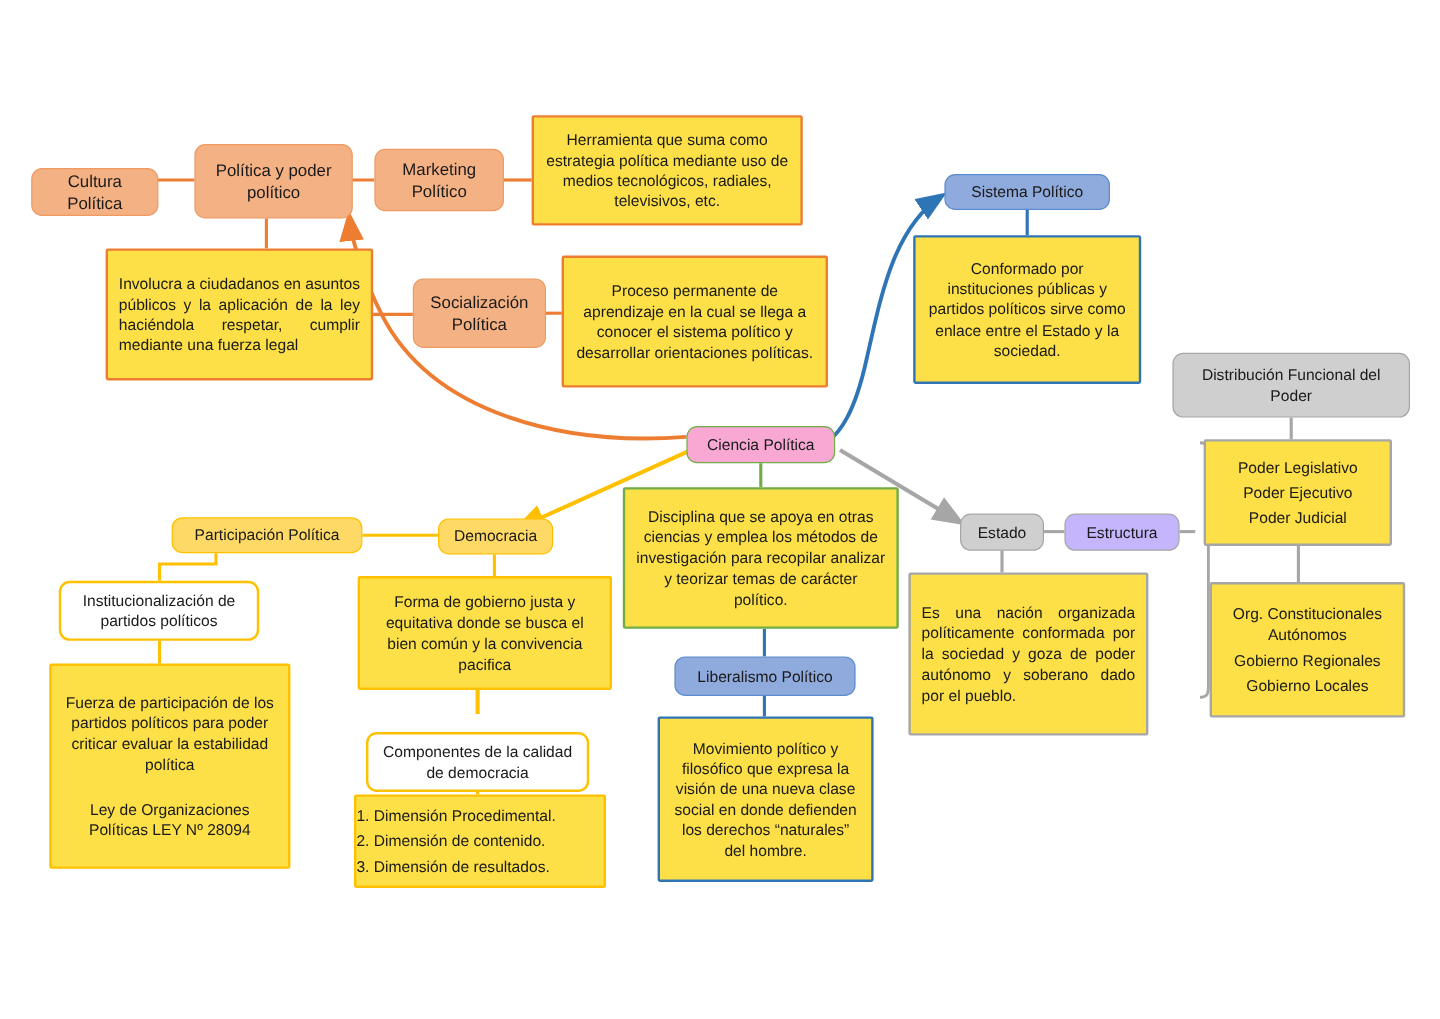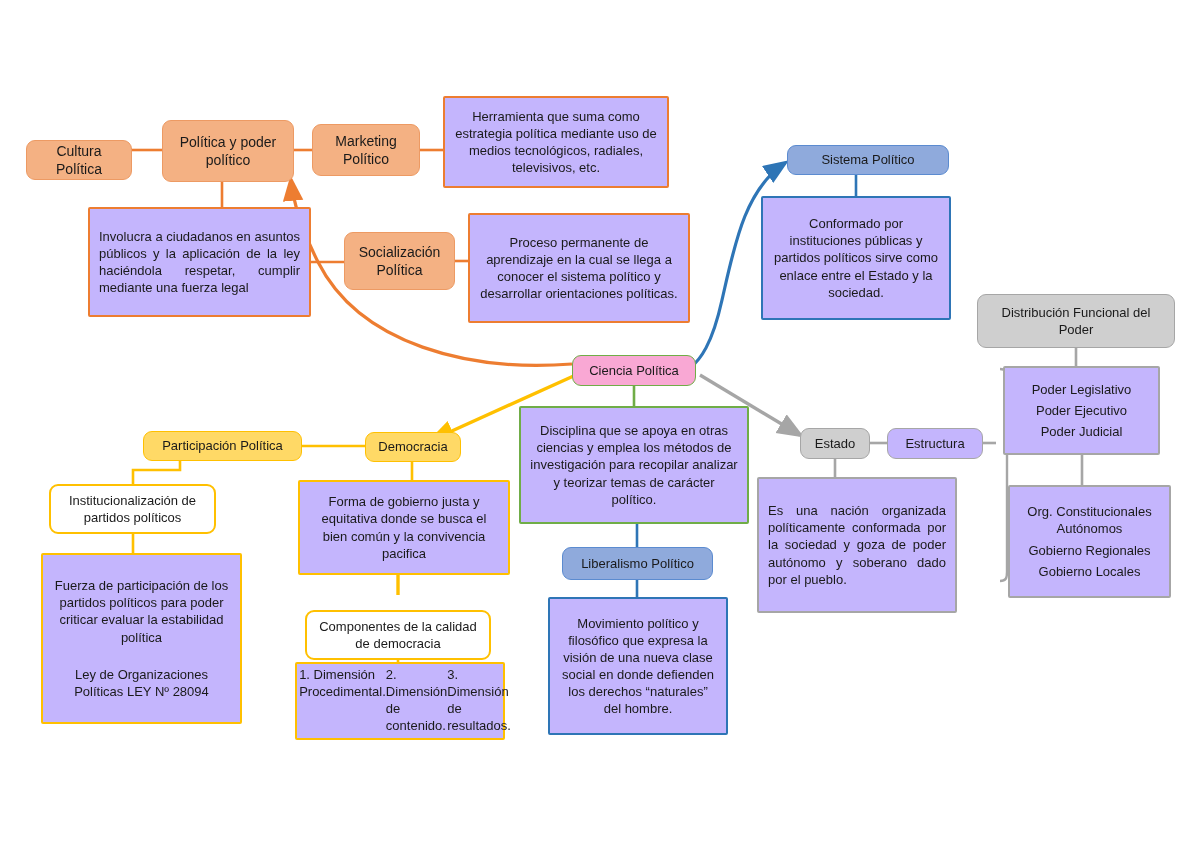--- a/index.html
+++ b/index.html
@@ -34,21 +34,21 @@
     z-index: 5;
   }
   
   .pill {
     border-radius: 9px;
     border-width: 1.4px;
     border-style: solid;
   }
   
   .box {
-    background: #c4b5fd;
+    background: #fde047;
     border-width: 2.2px;
     border-style: solid;
     border-radius: 2px;
   }
 
   
   .t-orange-pill { background: #f4b183; border-color: #ed9a63; }
   .t-orange-box  { border-color: #ed7d31; }
 
   .t-blue-pill   { background: #8faadc; border-color: #5b8bd0; }
@@ -172,21 +172,21 @@
   </div>
 
   <div class="node pill t-orange-pill fs14" style="left:344px; top:232px; width:111px; height:58px;">
     <span class="inner">Socialización Política</span>
   </div>
 
   <div class="node box t-orange-box fs13" style="left:468px; top:213px; width:222px; height:110px;">
     <span class="inner">Proceso permanente de aprendizaje en la cual se llega a conocer el sistema político y desarrollar orientaciones políticas.</span>
   </div>
 
-  <div class="node pill t-blue-pill fs13" style="left:787px; top:145px; width:162px; height:30px;">
+  <div class="node pill t-blue-pill fs13" style="left:787px; top:145px; width:138px; height:30px;">
     <span class="inner">Sistema Político</span>
   </div>
 
   <div class="node box t-blue-box fs13" style="left:761px; top:196px; width:190px; height:124px;">
     <span class="inner">Conformado por instituciones públicas y partidos políticos sirve como enlace entre el Estado y la sociedad.</span>
   </div>
 
   <div class="node pill t-green-pill fs13" style="left:572px; top:355px; width:124px; height:31px;">
     <span class="inner">Ciencia Política</span>
   </div>
@@ -249,19 +249,19 @@
   </div>
 
   <div class="node box t-yellow-box fs13" style="left:298px; top:480px; width:212px; height:95px;">
     <span class="inner">Forma de gobierno justa y equitativa donde se busca el bien común y la convivencia pacifica</span>
   </div>
 
   <div class="node pill t-yellow-white fs13" style="left:305px; top:595px; width:186px; height:50px; border-width:2.4px;margin-top:15px;">
     <span class="inner">Componentes de la calidad de democracia</span>
   </div>
 
-  <div class="node box t-yellow-box fs13 listbox stacked-lines" style="left:295px; top:662px; width:210px; height:78px; flex-direction:row; justify-content:center; align-items:flex-start; padding-left:10px;">
+  <div class="node box t-yellow-box fs13 listbox stacked-lines" style="left:295px; top:662px; width:210px; height:78px; flex-direction:column; justify-content:center; align-items:flex-start; ">
     <div>1. Dimensión Procedimental.</div>
     <div>2. Dimensión de contenido.</div>
     <div>3. Dimensión de resultados.</div>
   </div>
 
 </div>
 
 </body></html>

